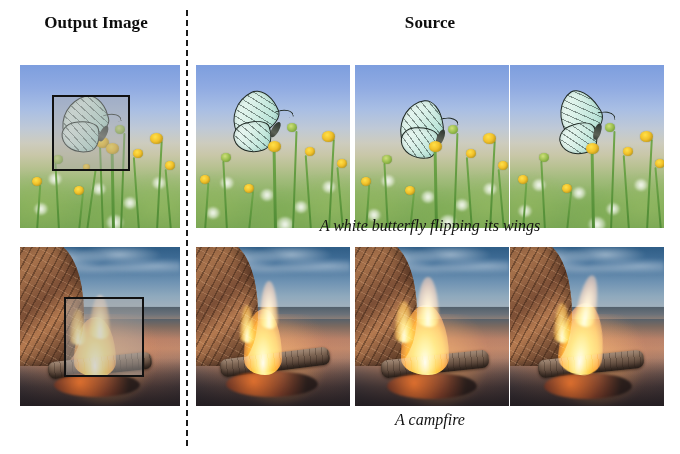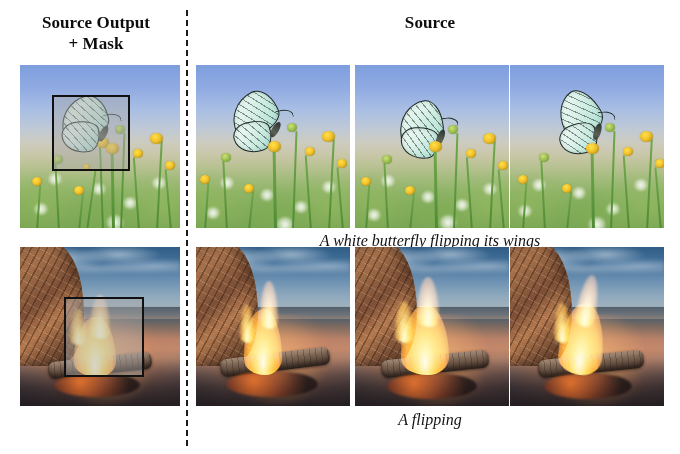--- a/index.html
+++ b/index.html
@@ -62,21 +62,21 @@
 
   
   .caption {
     position: absolute;
     font-style: italic;
     font-size: 16px;
     line-height: 20px;
     text-align: center;
     color: #121212;
   }
-  #caption-1 { left: 196px; top: 231px; width: 468px; }
+  #caption-1 { left: 196px; top: 216px; width: 468px; }
   #caption-2 { left: 196px; top: 410px; width: 468px; }
 
   
   .meadow {
     position: absolute;
     inset: 0;
     background:
       linear-gradient(to bottom,
         #7d9ede 0%,
         #90abe2 14%,
@@ -298,22 +298,21 @@
   .maskbox {
     position: absolute;
     border: 2px solid #111111;
     background: rgba(168,168,168,0.46);
   }
 </style>
 </head>
 <body>
 
 <div class="hdr" id="hdr-source">
-  <div>Source Output</div>
-  <div>+ Mask</div>
+  <div>Output Image</div>
 </div>
 <div class="hdr" id="hdr-output">Source</div>
 
 <div id="divider"></div>
 
 <div class="panel r1" id="src-1">
   <div class="meadow">
     <div class="blurband"></div>
 
     <div class="daisy" style="left:28px;  top:108px;"></div>
@@ -552,13 +551,13 @@
     <div class="darkfore"></div>
     <div class="glow" style="left:28px; top:70px; width:116px; height:90px;"></div>
     <div class="log" style="left:28px; top:108px; width:106px; height:18px; transform:rotate(-6deg);"></div>
     <div class="embers" style="left:34px; top:126px; width:88px; height:26px;"></div>
     <div class="flame" style="left:50px; top:56px;  width:44px; height:72px; transform:rotate(6deg);"></div>
     <div class="flame tip" style="left:68px; top:28px;  width:20px; height:52px; transform:rotate(10deg);"></div>
     <div class="flame tip" style="left:44px; top:56px;  width:16px; height:40px;"></div>
   </div>
 </div>
 
-<div class="caption" id="caption-2">A flipping</div>
+<div class="caption" id="caption-2">A campfire</div>
 
 </body></html>

